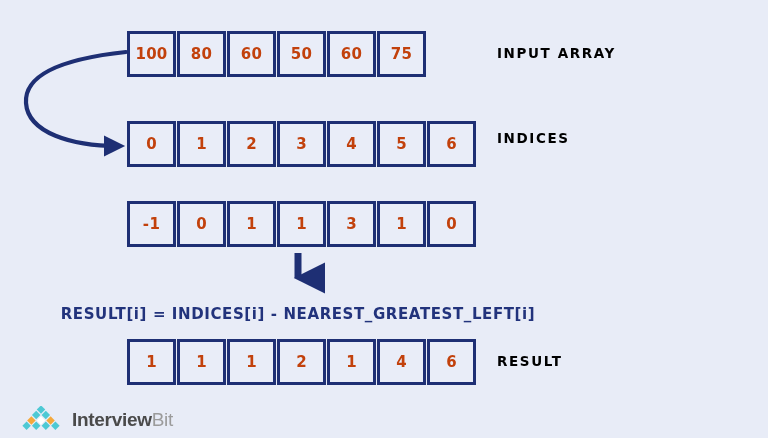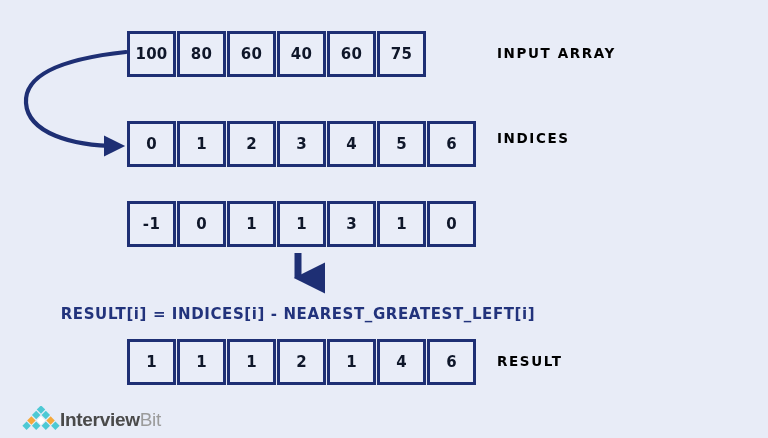--- a/index.html
+++ b/index.html
@@ -32,21 +32,21 @@
     height: 46px;
     box-sizing: border-box;
     border: 3px solid #1e2f74;
     background: #e9edf8;
     display: flex;
     align-items: center;
     justify-content: center;
     font-family: "DejaVu Sans", sans-serif;
     font-weight: bold;
     font-size: 15px;
-    color: #0f172a;
+    color: #c2410c;
     letter-spacing: 0.3px;
     margin-right: 1px;
   }
   .cell:last-child { margin-right: 0; }
 
   .row-input    { left: 127px; top: 31px; }
   .row-indices  { left: 127px; top: 121px; }
   .row-ngl      { left: 127px; top: 201px; }
   .row-result   { left: 127px; top: 339px; }
 
@@ -96,21 +96,21 @@
     left: 22px;
     top: 405px;
     display: flex;
     align-items: center;
     height: 28px;
   }
   .logo-mark { width: 38px; height: 26px; display:block; }
   .logo-text {
     font-family: "Liberation Sans", sans-serif;
     font-size: 19px;
-    margin-left: 0;
+    margin-left: 12px;
     letter-spacing: -0.3px;
     line-height: 1;
   }
   .logo-text .lt-a { color: #4a4a4a; font-weight: bold; }
   .logo-text .lt-b { color: #9b9b9b; font-weight: normal; }
 </style>
 </head>
 <body>
 
 <div id="canvas">
@@ -127,21 +127,21 @@
 
     <path d="M 126 52 C 70 58, 24 72, 26 103 C 28 133, 72 146, 118 146" fill="none" stroke="#1e2f74" stroke-width="4.2" stroke-linecap="round" marker-end="url(#arrowhead)"></path>
 
     <path d="M 298 253 L 298 278" fill="none" stroke="#1e2f74" stroke-width="7" marker-end="url(#arrowheadDown)"></path>
   </svg>
 
   <div class="array-row row-input">
     <div class="cell">100</div>
     <div class="cell">80</div>
     <div class="cell">60</div>
-    <div class="cell">40</div>
+    <div class="cell">50</div>
     <div class="cell">60</div>
     <div class="cell">75</div>
   </div>
   <div class="row-label label-input">INPUT ARRAY</div>
 
   <div class="array-row row-indices">
     <div class="cell">0</div>
     <div class="cell">1</div>
     <div class="cell">2</div>
     <div class="cell">3</div>

